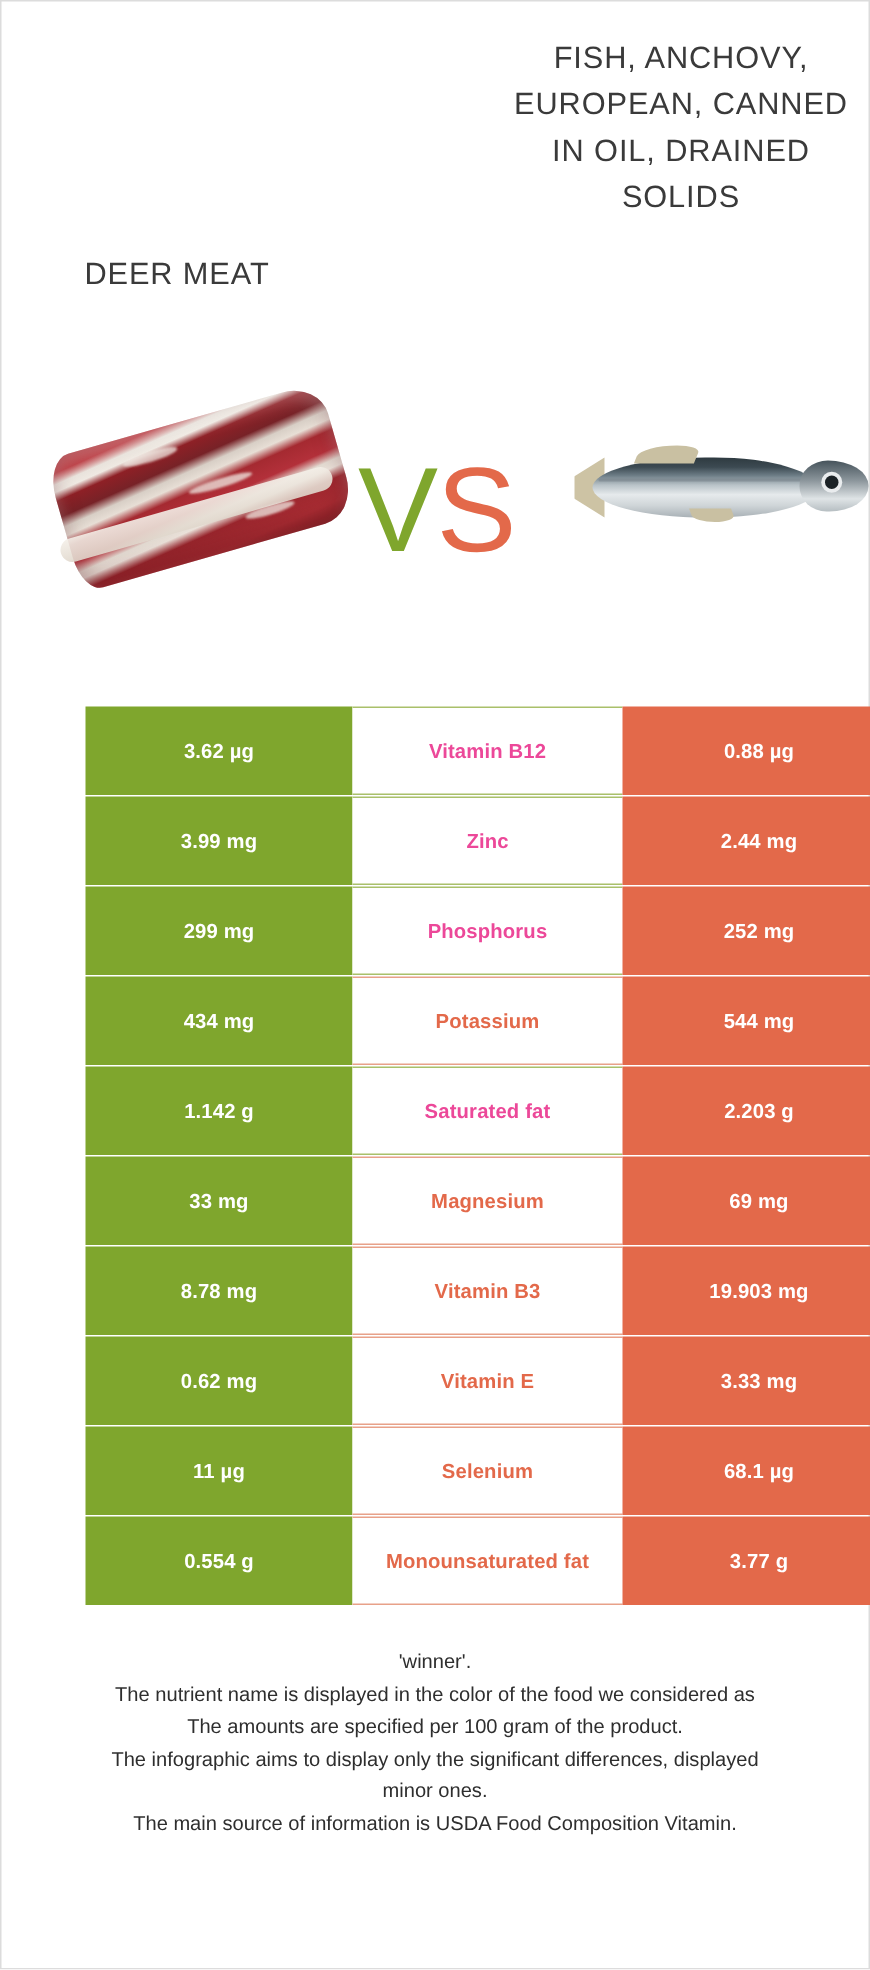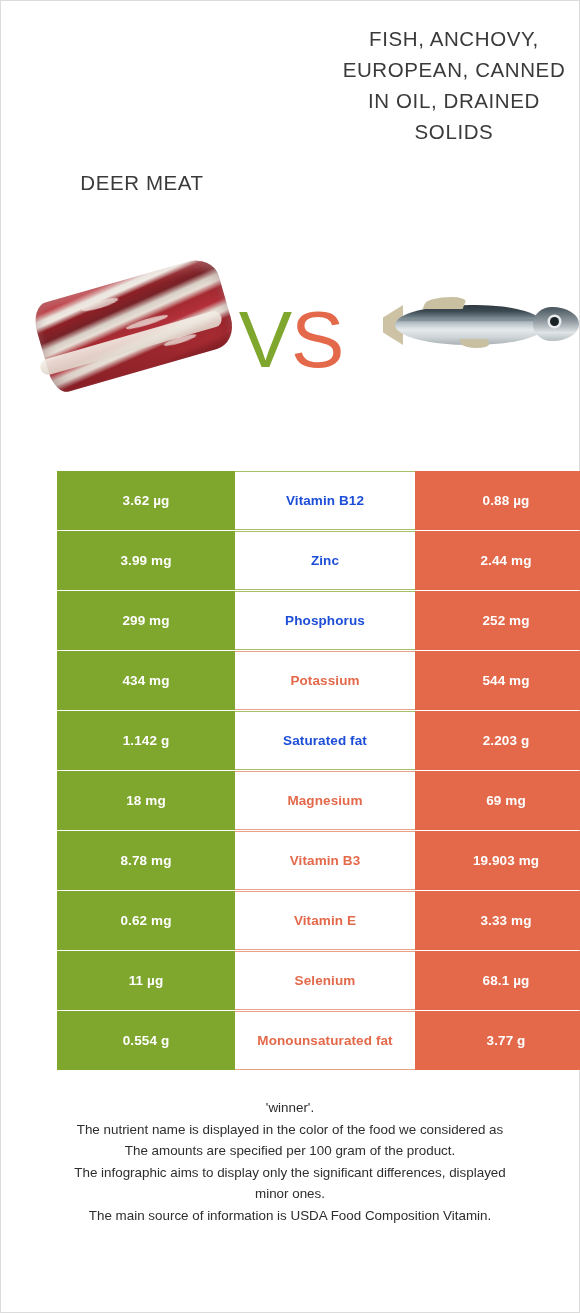--- a/index.html
+++ b/index.html
@@ -36,21 +36,21 @@
     text-align: center;
     font-family: "Liberation Sans", sans-serif;
     font-weight: 300;
     font-size: 20.5px;
     line-height: 31px;
     letter-spacing: 0.6px;
     color: #3a3a3a;
     text-transform: uppercase;
   }
   .title-left {
-    left: 26px;
+    left: 2px;
     width: 230px;
     bottom: 25px;
   }
   .title-right {
     left: 338px;
     width: 230px;
     top: 22px;
   }
 
   
@@ -246,21 +246,21 @@
   }
   .cell-mid {
     width: 180px;
     background: #ffffff;
     border-top: 1px solid transparent;
     border-bottom: 1px solid transparent;
     font-weight: 700;
     font-size: 13.5px;
   }
   .cell-mid.win-green {
-    color: #1d4ed8;
+    color: #ec4899;
     border-top-color: #a9c06a;
     border-bottom-color: #a9c06a;
   }
   .cell-mid.win-orange {
     color: #E3694A;
     border-top-color: #e8a189;
     border-bottom-color: #e8a189;
   }
   .cell-right {
     width: 182px;
@@ -338,21 +338,21 @@
         <div class="cell cell-left">434 mg</div>
         <div class="cell cell-mid win-orange">Potassium</div>
         <div class="cell cell-right">544 mg</div>
       </div>
       <div class="row">
         <div class="cell cell-left">1.142 g</div>
         <div class="cell cell-mid win-green">Saturated fat</div>
         <div class="cell cell-right">2.203 g</div>
       </div>
       <div class="row">
-        <div class="cell cell-left">18 mg</div>
+        <div class="cell cell-left">33 mg</div>
         <div class="cell cell-mid win-orange">Magnesium</div>
         <div class="cell cell-right">69 mg</div>
       </div>
       <div class="row">
         <div class="cell cell-left">8.78 mg</div>
         <div class="cell cell-mid win-orange">Vitamin B3</div>
         <div class="cell cell-right">19.903 mg</div>
       </div>
       <div class="row">
         <div class="cell cell-left">0.62 mg</div>

